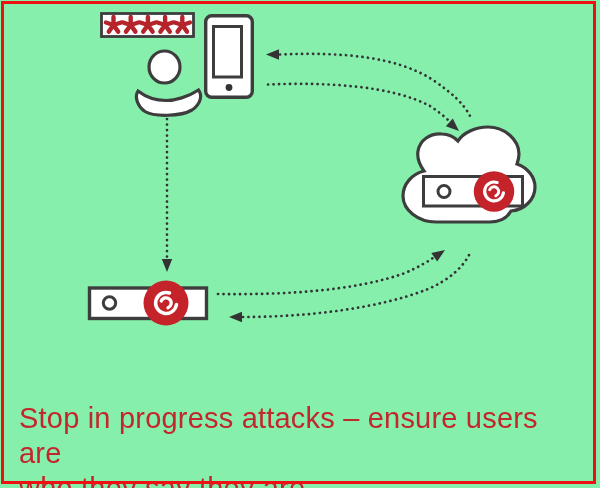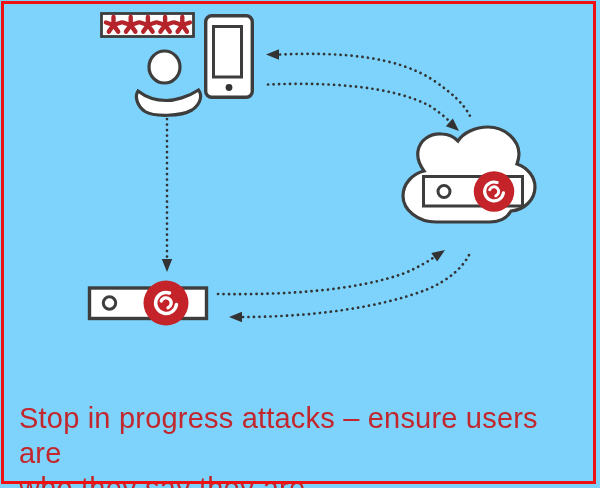--- a/index.html
+++ b/index.html
@@ -1,17 +1,17 @@
 <!DOCTYPE html>
 <html><head>
 <meta charset="utf-8">
 <style>
   html,body{margin:0;padding:0;background:#ffffff;}
   .stage{
-    position:relative;width:600px;height:488px;background:#7dd3fc;overflow:hidden;
+    position:relative;width:600px;height:488px;background:#86efac;overflow:hidden;
     font-family:"Liberation Sans","DejaVu Sans",sans-serif;
   }
   .frame{
     position:absolute;left:1px;top:1px;right:4px;bottom:4px;
     border:3px solid #ee1111;pointer-events:none;
   }
   .diagram-svg{position:absolute;left:0;top:0;}
   .caption{
     position:absolute;left:19px;top:401px;width:566px;
     color:#c1272c;font-size:29px;line-height:35px;letter-spacing:0.2px;

